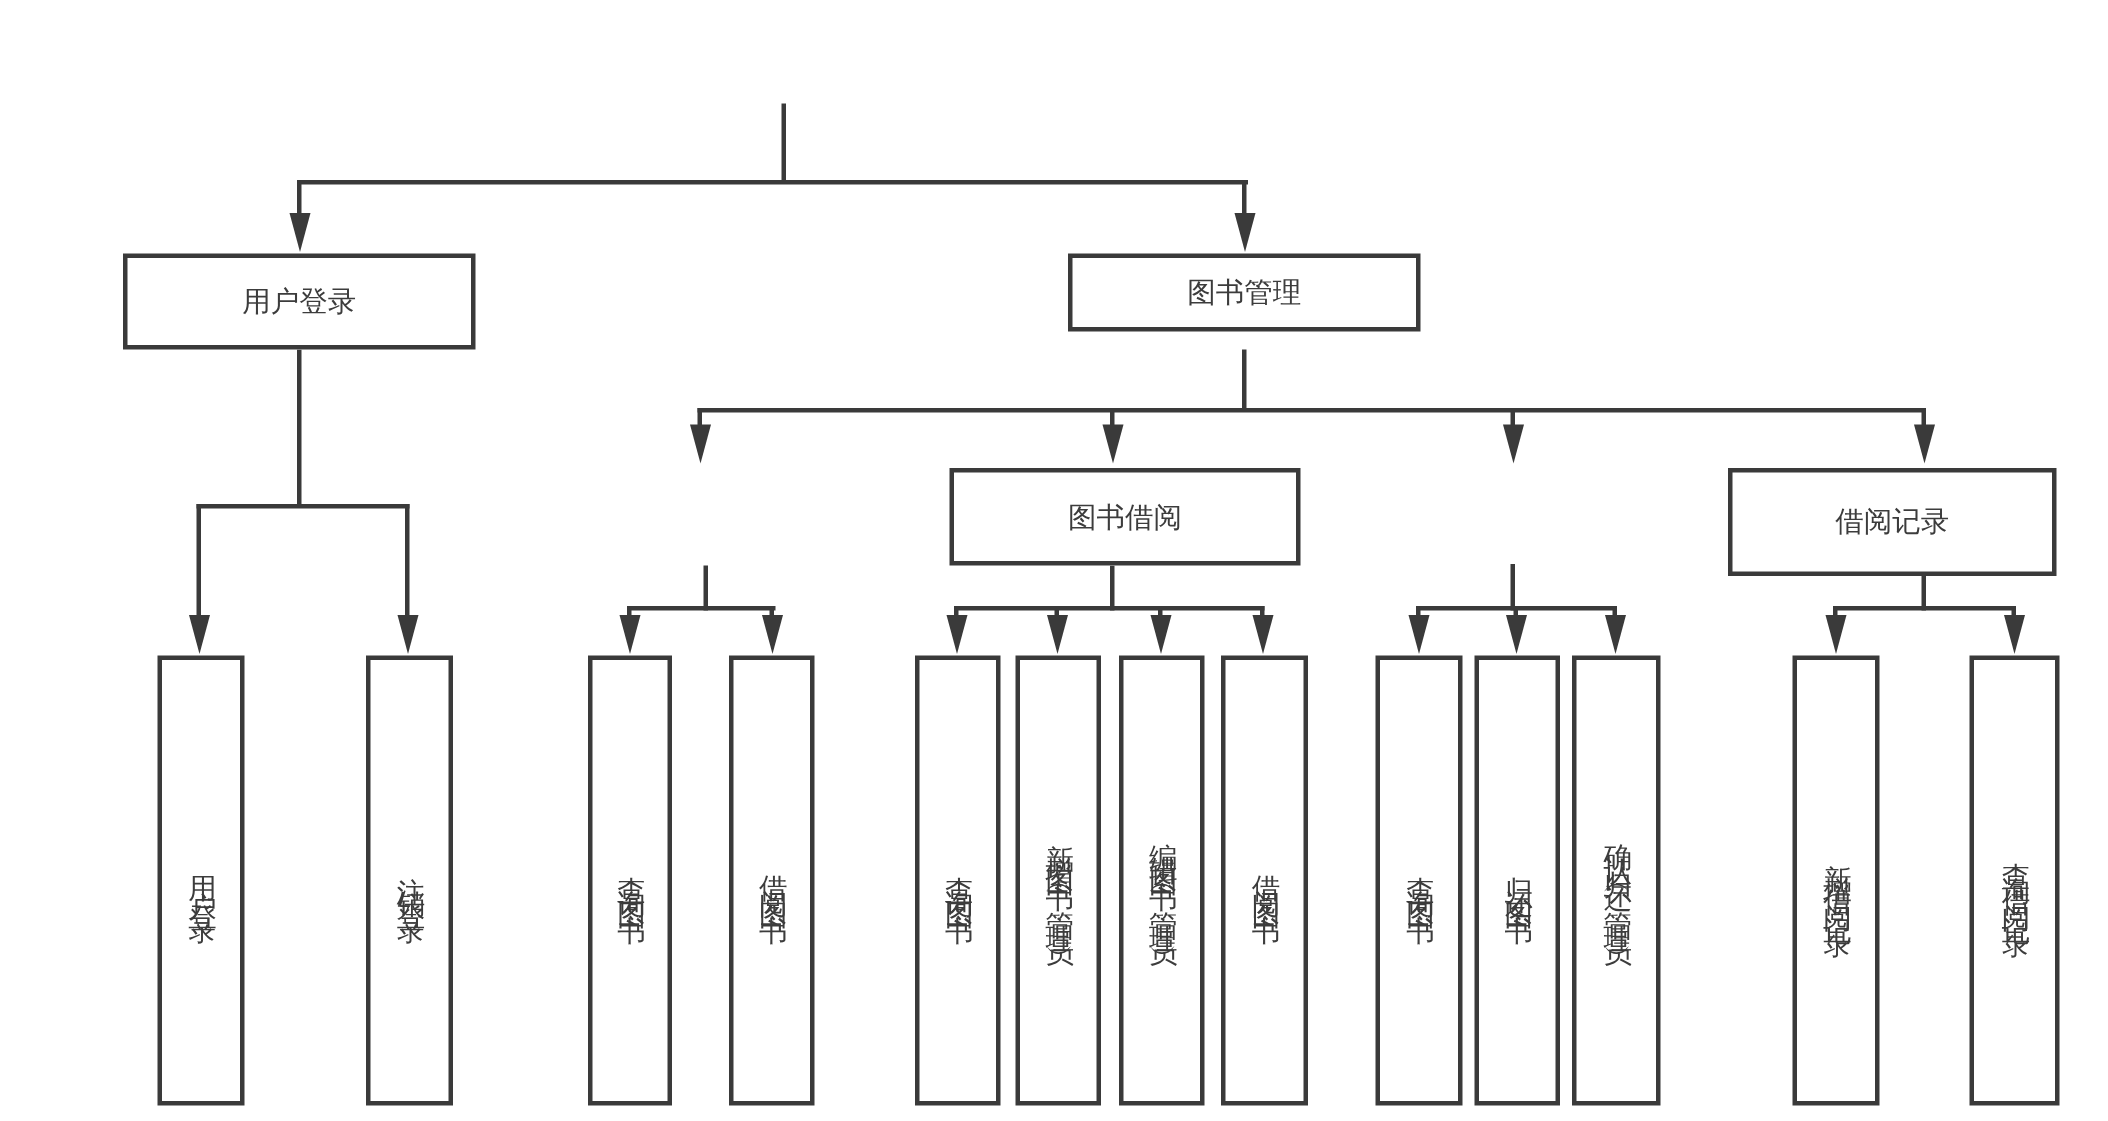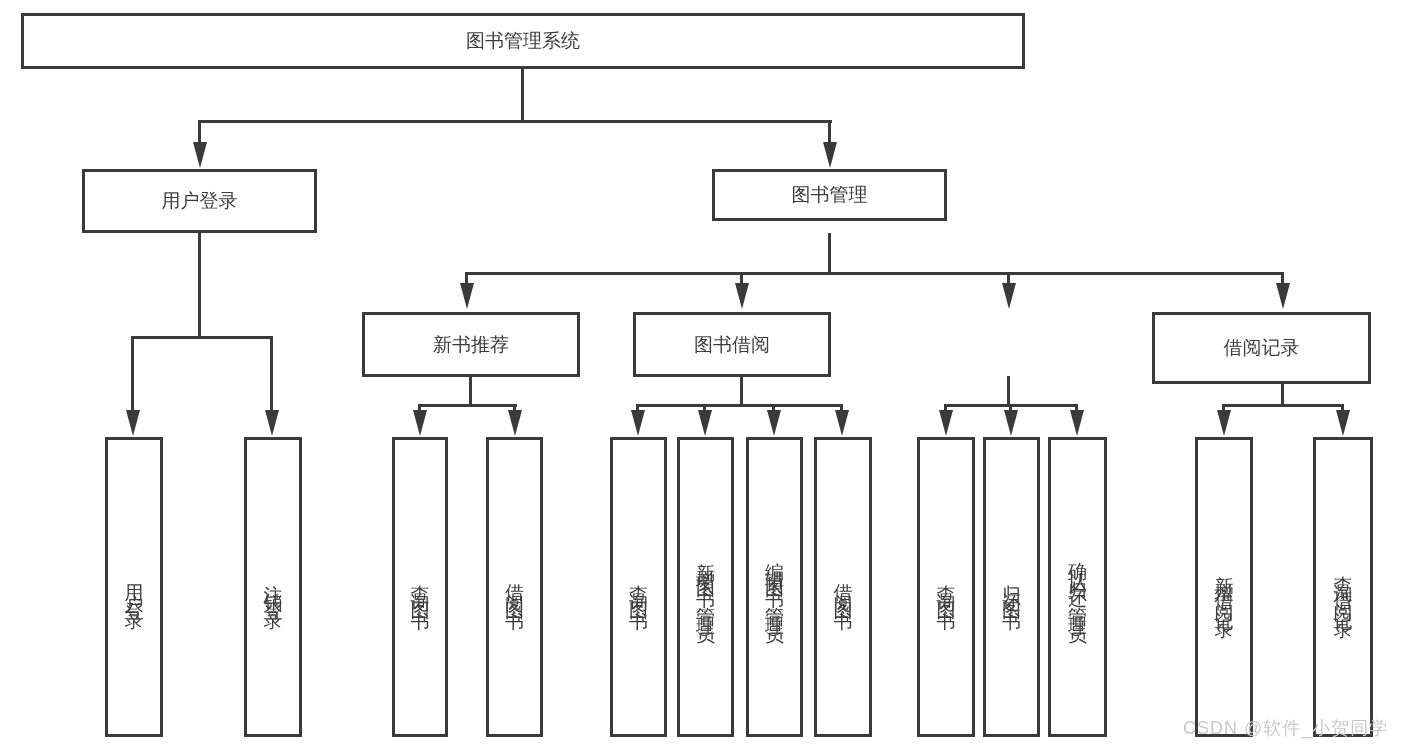--- a/index.html
+++ b/index.html
@@ -111,42 +111,39 @@
   <div class="arrow" style="left:1004px;top:410px"></div>
   <div class="arrow" style="left:1070px;top:410px"></div>
 
   <div class="line" style="left:1281px;top:375px;width:3px;height:32px"></div>
   <div class="line" style="left:1222px;top:404px;width:122px;height:3px"></div>
   <div class="line" style="left:1222px;top:404px;width:3px;height:9px"></div>
   <div class="line" style="left:1341px;top:404px;width:3px;height:9px"></div>
   <div class="arrow" style="left:1217px;top:410px"></div>
   <div class="arrow" style="left:1336px;top:410px"></div>
 
-  <div class="box" style="left:21px;top:13px;width:1004px;height:56px">图书管理系统</div>
 
   <div class="box" style="left:82px;top:169px;width:235px;height:64px">用户登录</div>
   <div class="box" style="left:712px;top:169px;width:235px;height:52px">图书管理</div>
 
-  <div class="box" style="left:362px;top:312px;width:218px;height:65px">新书推荐</div>
-  <div class="box" style="left:633px;top:312px;width:198px;height:65px">图书借阅</div>
+  <div class="box" style="left:633px;top:312px;width:234px;height:65px">图书借阅</div>
   <div class="box" style="left:1152px;top:312px;width:219px;height:72px">借阅记录</div>
 
   <div class="box vbox" style="left:105px;top:437px;width:58px;height:300px">用户登录</div>
   <div class="box vbox" style="left:244px;top:437px;width:58px;height:300px">注销登录</div>
 
   <div class="box vbox" style="left:392px;top:437px;width:56px;height:300px">查询图书</div>
   <div class="box vbox" style="left:486px;top:437px;width:57px;height:300px">借阅图书</div>
 
   <div class="box vbox" style="left:610px;top:437px;width:57px;height:300px">查询图书</div>
   <div class="box vbox" style="left:677px;top:437px;width:57px;height:300px">新增图书（管理员）</div>
   <div class="box vbox" style="left:746px;top:437px;width:57px;height:300px">编辑图书（管理员）</div>
   <div class="box vbox" style="left:814px;top:437px;width:58px;height:300px">借阅图书</div>
 
   <div class="box vbox" style="left:917px;top:437px;width:58px;height:300px">查询图书</div>
   <div class="box vbox" style="left:983px;top:437px;width:57px;height:300px">归还图书</div>
   <div class="box vbox" style="left:1048px;top:437px;width:59px;height:300px">确认归还（管理员）</div>
 
   <div class="box vbox" style="left:1195px;top:437px;width:58px;height:300px">新增借阅记录</div>
   <div class="box vbox" style="left:1313px;top:437px;width:60px;height:300px">查询借阅记录</div>
 
-  <div class="watermark">CSDN @软件_小贺同学</div>
 
 </div>
 
 </body></html>

